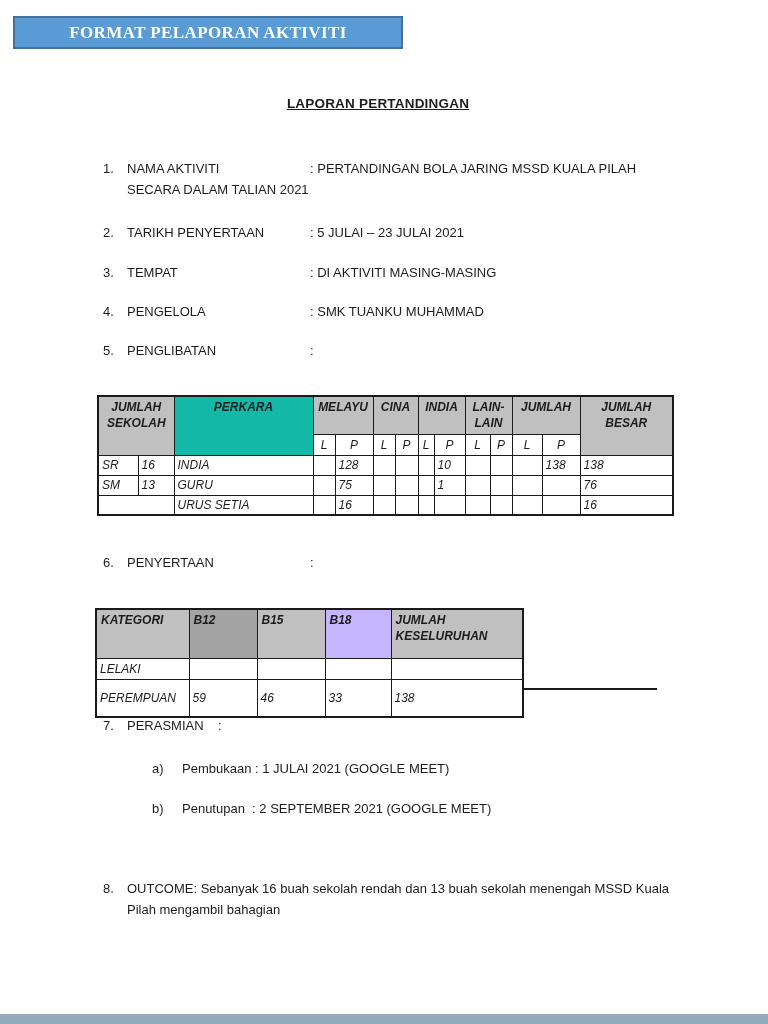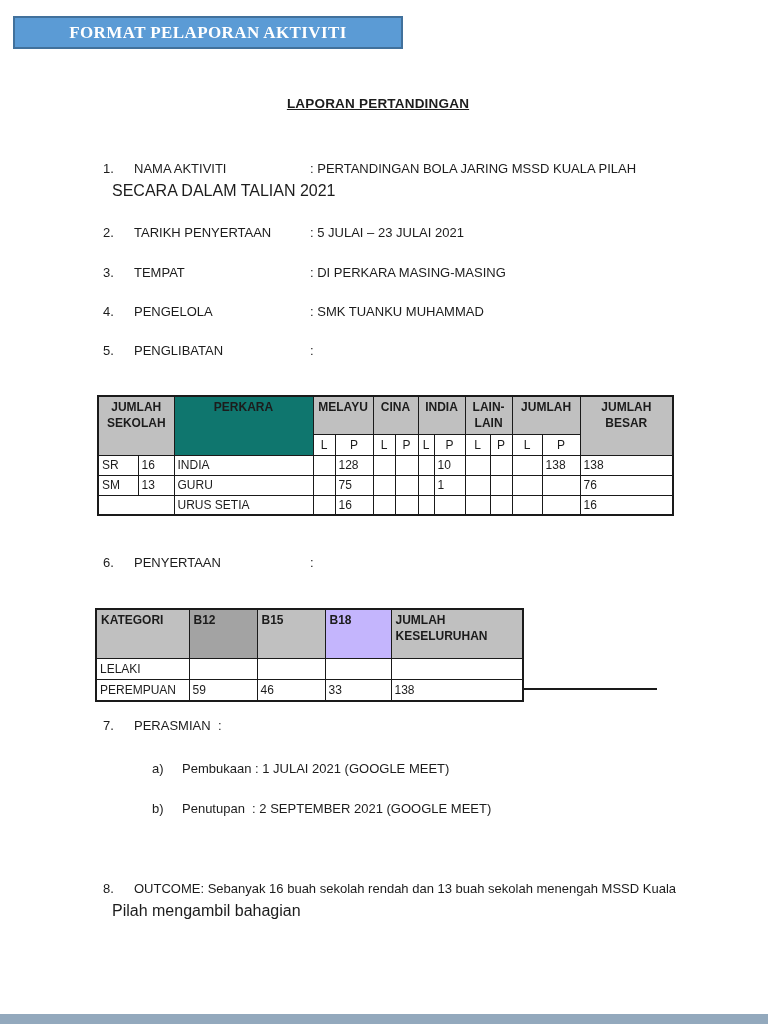--- a/index.html
+++ b/index.html
@@ -15,29 +15,29 @@
     text-align:center; line-height:29px;
     font-family:"Liberation Serif","DejaVu Serif",serif;
     font-weight:bold; font-size:17px; color:#ffffff; letter-spacing:0.4px;
   }
   .doc-title {
     position:absolute; left:8px; top:96px; width:700px; text-align:center;
     font-size:13.5px; font-weight:bold; text-decoration:underline; letter-spacing:0.2px;margin-left:20px;
   }
   .item { position:absolute; left:0; width:768px; height:18px; font-size:13px; }
   .i-num   { position:absolute; left:103px; white-space:nowrap; }
-  .i-label { position:absolute; left:134px; white-space:nowrap; }
+  .i-label { position:absolute; left:127px; white-space:nowrap; }
   .i-value { position:absolute; left:310px; white-space:nowrap; }
-  .i-cont  { position:absolute; left:112px; white-space:nowrap; font-size:16px; }
+  .i-cont  { position:absolute; left:127px; white-space:nowrap; font-size:13px; }
   .i-colon7 { position:absolute; left:218px; white-space:nowrap; }
   .sub-item { position:absolute; font-size:13px; }
   .s-letter { position:absolute; left:152px; white-space:pre; }
   .s-text   { position:absolute; left:182px; white-space:pre; }
 
-  table { border-collapse:collapse; table-layout:fixed; position:absolute; }
+  table { border-collapse:collapse; table-layout:fixed; position:absolute;font-style:italic; }
   td, th { border:1px solid #1a1a1a; font-size:12px; overflow:hidden; }
   .tbl1 { left:97px; top:395px; width:575px; border:2px solid #1a1a1a; }
   .tbl2 { left:95px; top:608px; width:427px; border:2px solid #1a1a1a; }
   th.gray { background:#c0c0c0; font-weight:bold; vertical-align:top; text-align:center; padding-top:2px; line-height:16px; }
   .tbl2 th.gray { text-align:left; padding-left:4px; line-height:16px; }
   td.sub { text-align:center; vertical-align:middle; background:#ffffff; font-weight:normal; }
   td.data { text-align:left; vertical-align:middle; padding-left:3px; font-weight:normal; background:#ffffff; white-space:nowrap; }
   .ext-line { position:absolute; left:522px; top:688px; width:135px; height:2px; background:#1a1a1a; }
   .footer-strip { position:absolute; left:0; top:1014px; width:768px; height:10px; }
 </style>
@@ -61,21 +61,21 @@
 
   <div class="item" style="top:225px">
     <span class="i-num">2.</span>
     <span class="i-label">TARIKH PENYERTAAN</span>
     <span class="i-value">: 5 JULAI – 23 JULAI 2021</span>
   </div>
 
   <div class="item" style="top:265px">
     <span class="i-num">3.</span>
     <span class="i-label">TEMPAT</span>
-    <span class="i-value">: DI PERKARA MASING-MASING</span>
+    <span class="i-value">: DI AKTIVITI MASING-MASING</span>
   </div>
 
   <div class="item" style="top:304px">
     <span class="i-num">4.</span>
     <span class="i-label">PENGELOLA</span>
     <span class="i-value">: SMK TUANKU MUHAMMAD</span>
   </div>
 
   <div class="item" style="top:343px">
     <span class="i-num">5.</span>
@@ -96,21 +96,21 @@
         <col style="width:31px">
       <col style="width:25px">
         <col style="width:22px">
       <col style="width:30px">
         <col style="width:38px">
       <col style="width:93px">
     </colgroup>
     <tbody>
         <tr style="height:38px">
       <th class="gray" colspan="2" rowspan="2" style="background: rgb(192, 192, 192);">JUMLAH SEKOLAH</th>
-      <th class="gray" rowspan="2" style="background: #0f766e;">PERKARA</th>
+      <th class="gray" rowspan="2" style="background: #14b8a6;">PERKARA</th>
       <th class="gray" colspan="2" style="background: rgb(192, 192, 192);">MELAYU</th>
       <th class="gray" colspan="2" style="background: rgb(192, 192, 192);">CINA</th>
       <th class="gray" colspan="2" style="background: rgb(192, 192, 192);">INDIA</th>
       <th class="gray" colspan="2" style="background: rgb(192, 192, 192);">LAIN-LAIN</th>
       <th class="gray" colspan="2" style="background: rgb(192, 192, 192);">JUMLAH</th>
       <th class="gray" rowspan="2" style="background: rgb(192, 192, 192);">JUMLAH BESAR</th>
     </tr>
     <tr style="height:21px">
       <td class="sub">L</td>
       <td class="sub">P</td>
@@ -195,21 +195,21 @@
       <th class="gray" style="background: #c4b5fd;">B18</th>
       <th class="gray" style="background: rgb(192, 192, 192);">JUMLAH KESELURUHAN</th>
     </tr>
     <tr style="height:21px">
       <td class="data">LELAKI</td>
       <td class="data"></td>
       <td class="data"></td>
       <td class="data"></td>
       <td class="data"></td>
     </tr>
-    <tr style="height:22px">
+    <tr style="height:38px">
       <td class="data">PEREMPUAN</td>
       <td class="data">59</td>
       <td class="data">46</td>
       <td class="data">33</td>
       <td class="data">138</td>
     </tr>
   </tbody>
     </table>
   <div class="ext-line"></div>
 

